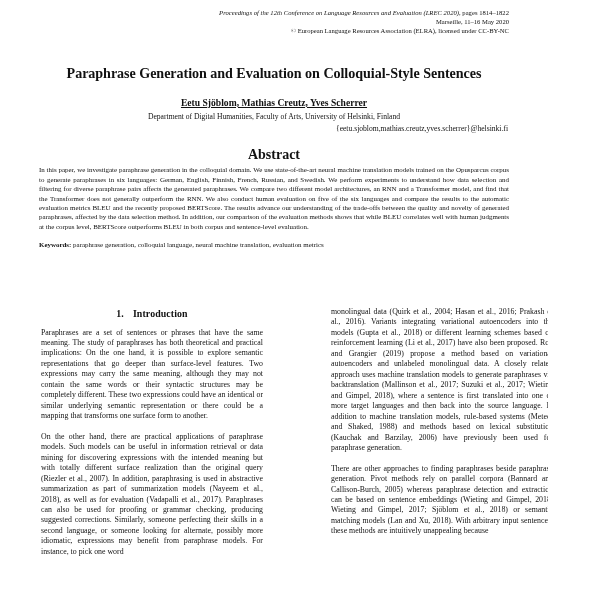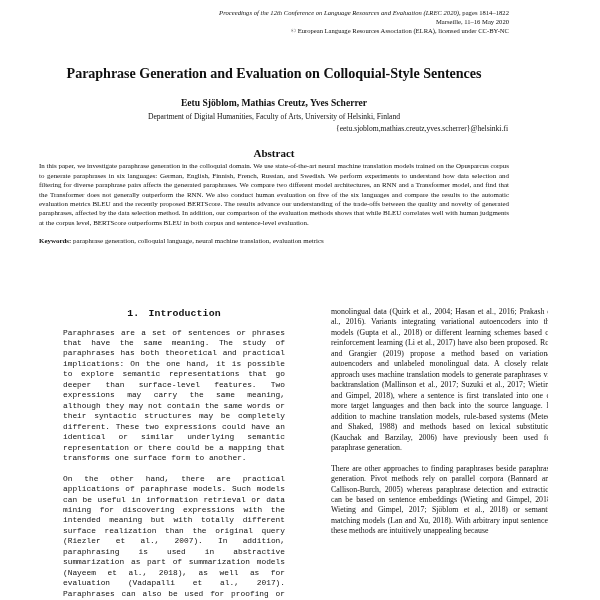--- a/index.html
+++ b/index.html
@@ -56,41 +56,42 @@
     font-weight: bold;
     line-height: 1.2;
     letter-spacing: -0.05px;
   }
   .authors {
     margin: 15px 40px 0 40px;
     text-align: center;
     font-size: 9.6px;
     font-weight: bold;
     line-height: 1.25;
+    text-decoration: underline;
   }
   .affiliation {
     margin: 3.5px 40px 0 40px;
     text-align: center;
     font-size: 7.6px;
     line-height: 1.3;
   }
   .email {
     margin: 2px 40px 0 40px;
     text-align: right;
     font-size: 7.6px;
     line-height: 1.3;
   }
 
   
   .abstract-wrap {
     margin: 13px 39px 0 39px;
   }
   .abstract-heading {
     text-align: center;
-    font-size: 11px;
+    font-size: 14px;
     font-weight: bold;
     margin-bottom: 3.5px;
   }
   .abstract-body {
     font-size: 6.95px;
     line-height: 1.345;
     text-align: justify;
     text-justify: inter-word;
     hyphens: none;
   }
@@ -113,21 +114,21 @@
     height: 293px;
     overflow: hidden;
   }
   .col {
     position: absolute;
     top: 0;
     width: 222px;
     height: 293px;
     overflow: hidden;
   }
-  .col-left  { left: 63px; font-family: Liberation Mono, monospace; }
+  .col-left  { left: 41px; }
   .col-right { left: 331px; }
 
   .section-heading {
     text-align: center;
     font-size: 9.9px;
     font-weight: bold;
     margin: 1px 0 8.5px 0;
     letter-spacing: 0.1px;
   }
   .section-heading .num {

